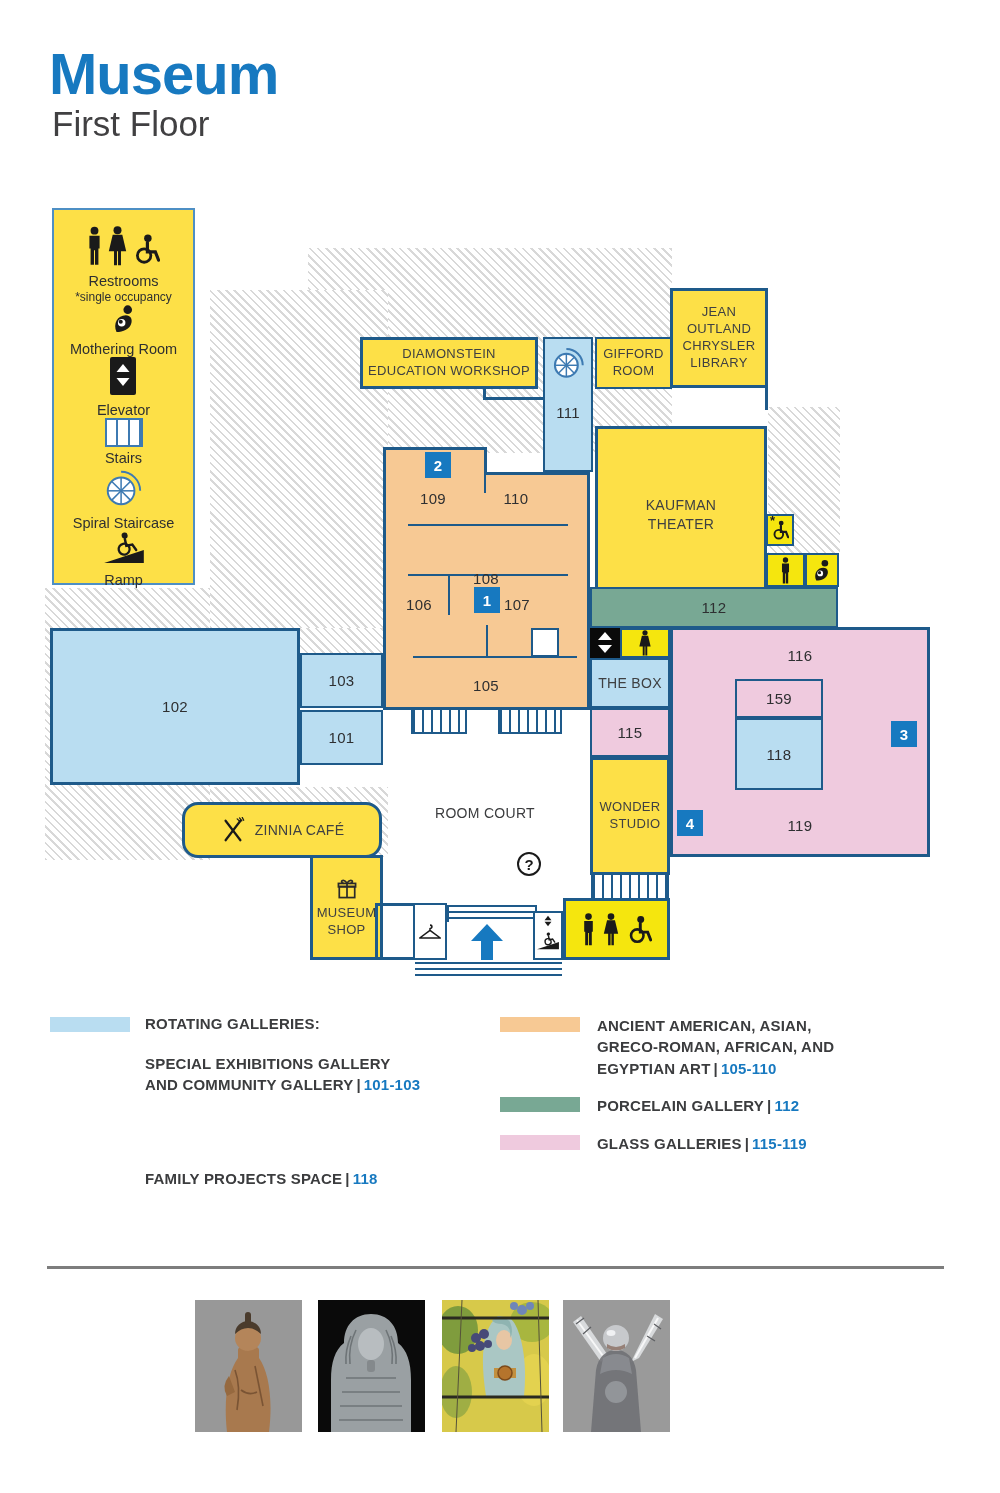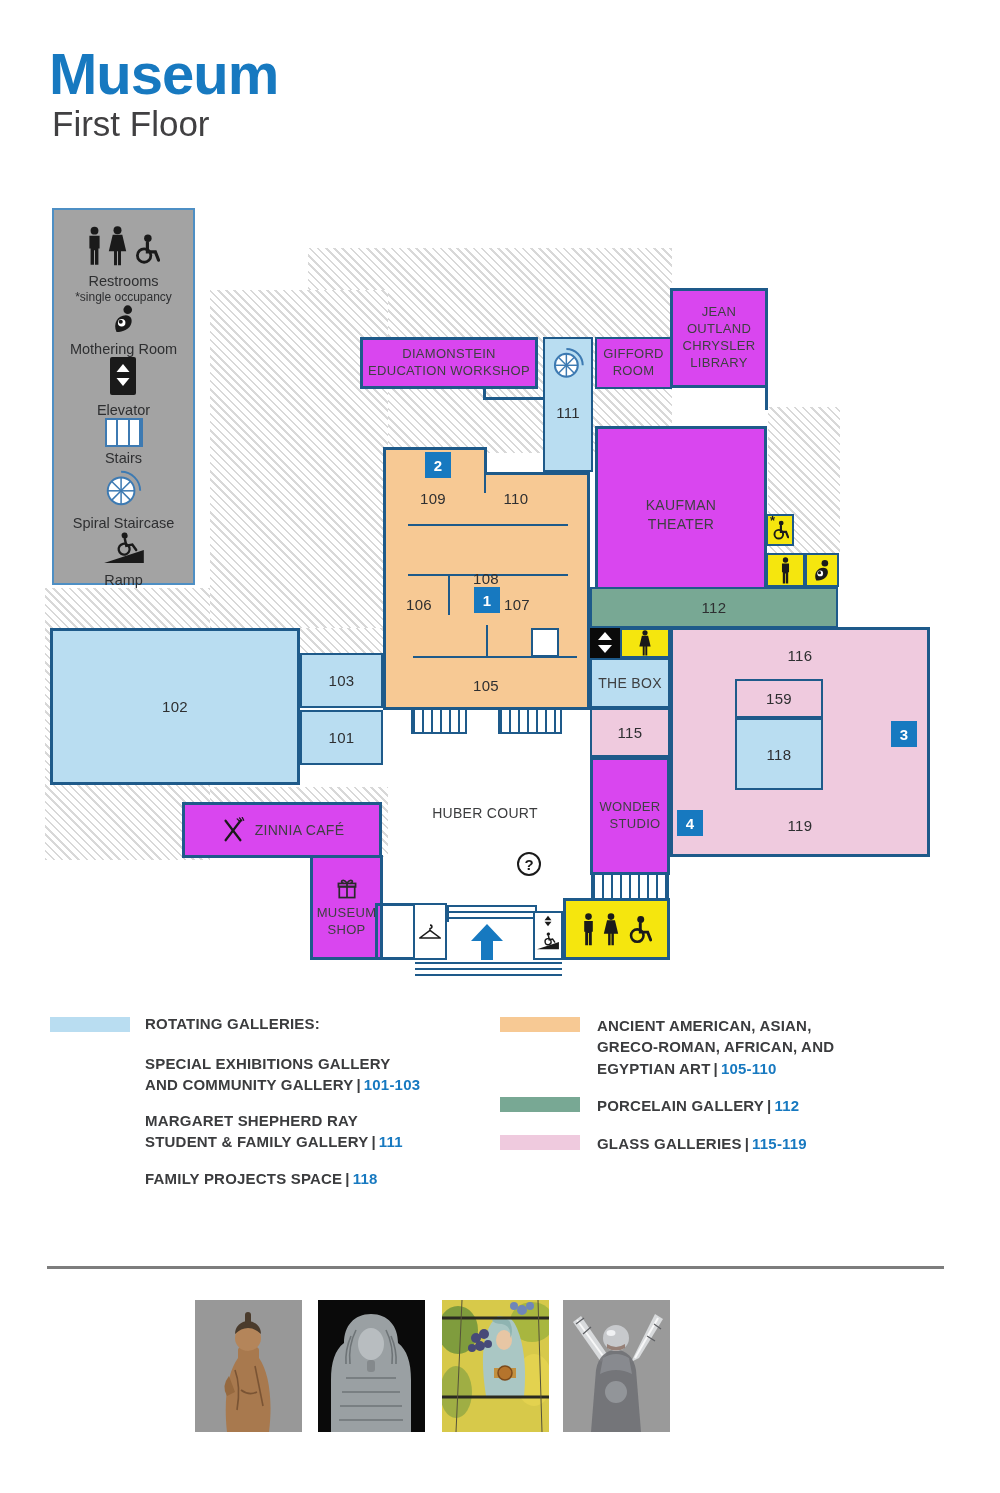--- a/index.html
+++ b/index.html
@@ -6,36 +6,36 @@
     --navy:#1e5a8a; --blue:#1779c0; --ink:#3f4042;
     --lblue:#b9ddf1; --orange:#f7c994; --green:#78a894;
     --pink:#efcade; --yellow:#f5e60e; --iconblue:#3d7ab2;
   }
   *{margin:0;padding:0;box-sizing:border-box;}
   body{background:#e8e8e8;font-family:"Liberation Sans",sans-serif;}
   .page{position:relative;width:1000px;height:1493px;background:#fff;margin:0 auto;overflow:hidden;}
   .abs{position:absolute;}
   .hatch{position:absolute;background:repeating-linear-gradient(45deg,#d8d8d8 0 1.8px,#ffffff 1.8px 5.8px);}
   .room{position:absolute;display:flex;align-items:center;justify-content:center;text-align:center;
-        color:var(--ink);font-size:13px;line-height:1.3;white-space:pre-line;letter-spacing:.3px;background:#d946ef;}
+        color:var(--ink);font-size:13px;line-height:1.3;white-space:pre-line;letter-spacing:.3px;background:#fde047;}
   .wall3{border:3px solid var(--navy);}
   .wall2{border:2px solid var(--navy);}
   .c-blue{background:var(--lblue);} .c-orange{background:var(--orange);}
   .c-green{background:var(--green);} .c-pink{background:var(--pink);}
   .c-yellow{background:var(--yellow);} 
   .num{position:absolute;color:#2e2f31;font-size:15px;text-align:center;letter-spacing:.3px;}
   .line{position:absolute;background:var(--navy);}
   .marker{position:absolute;width:26px;height:26px;background:var(--blue);color:#fff;
           font-weight:bold;font-size:15px;display:flex;align-items:center;justify-content:center;}
   .vsteps{position:absolute;background:#fff repeating-linear-gradient(90deg,var(--navy) 0 2px,transparent 2px 9px);
           border:2px solid var(--navy);border-top:none;}
   .hsteps{position:absolute;background:#fff repeating-linear-gradient(180deg,var(--navy) 0 2px,transparent 2px 6px);}
   .title{position:absolute;left:49px;top:40px;font-size:58px;font-weight:bold;color:var(--blue);letter-spacing:-1px;}
   .subtitle{position:absolute;left:52px;top:104px;font-size:35px;color:#414042;}
-  .keypanel{position:absolute;left:52px;top:208px;width:143px;height:377px;border:2.5px solid #4e8fc4;background:#a3a3a3;
+  .keypanel{position:absolute;left:52px;top:208px;width:143px;height:377px;border:2.5px solid #4e8fc4;background:#fde047;
             display:flex;flex-direction:column;align-items:center;justify-content:space-between;padding:16px 4px 14px;}
   .key-item{display:flex;flex-direction:column;align-items:center;gap:3px;}
   .key-label{font-size:14.5px;color:#2e2f31;text-align:center;}
   .key-note{font-size:12px;color:#2e2f31;margin-top:-2px;}
   .iconrow{display:flex;align-items:flex-end;gap:4px;}
   .infocircle{position:absolute;width:24px;height:24px;border:2.5px solid #1a1a1a;border-radius:50%;
               display:flex;align-items:center;justify-content:center;font-weight:bold;font-size:15px;color:#1a1a1a;background:#fff;}
   .lg-swatch{position:absolute;width:80px;height:15px;}
   .lg-title{position:absolute;font-size:15px;font-weight:bold;color:#3b3c3e;letter-spacing:.2px;}
   .lg-entry{position:absolute;font-size:15px;font-weight:bold;color:#3b3c3e;line-height:1.42;letter-spacing:.2px;}
@@ -263,21 +263,21 @@
   <div class="room wall3 c-blue" style="left:50px;top:628px;width:250px;height:157px;">
     <span class="num" style="position:static;">102</span>
   </div>
   <div class="room wall2 c-blue" style="left:300px;top:653px;width:83px;height:55px;">
     <span class="num" style="position:static;">103</span>
   </div>
   <div class="room wall2 c-blue" style="left:300px;top:710px;width:83px;height:55px;">
     <span class="num" style="position:static;">101</span>
   </div>
 
-  <div class="room wall3" style="left:182px;top:802px;width:200px;height:56px;font-size:14px;flex-direction:row;gap:9px;">
+  <div class="room wall3" style="left:182px;top:802px;width:200px;height:56px;font-size:14px;flex-direction:row;gap:9px;border-radius:16px;">
     <svg width="26" height="26" viewBox="0 0 28 28">
         <g stroke="#1a1a1a" stroke-width="2.4" stroke-linecap="round">
           <line x1="6" y1="4" x2="22" y2="25"></line>
           <line x1="22" y1="4" x2="6" y2="25"></line>
         </g>
         <g stroke="#1a1a1a" stroke-width="1.4" stroke-linecap="round">
           <line x1="21" y1="1" x2="23.5" y2="4"></line>
           <line x1="24" y1="0.5" x2="25.5" y2="3.5"></line>
           <line x1="18.5" y1="2" x2="21.5" y2="5"></line>
         </g>
@@ -292,21 +292,21 @@
           <rect x="4" y="7.5" width="20" height="4"></rect>
           <line x1="14" y1="7.5" x2="14" y2="24"></line>
           <path d="M14,7 c-5,-6 -9,-1 -4,0.5"></path>
           <path d="M14,7 c5,-6 9,-1 4,0.5"></path>
         </g>
       </svg>
     <span>MUSEUM
 SHOP</span>
   </div>
 
-  <div class="num" style="left:395px;top:805px;width:180px;font-size:14px;color:#3b3c3e;">HUBER COURT</div>
+  <div class="num" style="left:395px;top:805px;width:180px;font-size:14px;color:#3b3c3e;">ROOM COURT</div>
   <div class="infocircle" style="left:517px;top:852px;">
     <span>?</span>
   </div>
 
   <div class="line" style="left:375px;top:903px;width:3px;height:57px;"></div>
   <div class="line" style="left:375px;top:903px;width:40px;height:3px;"></div>
   <div class="line" style="left:375px;top:957px;width:40px;height:3px;"></div>
   <div class="abs wall2" style="left:413px;top:903px;width:34px;height:57px;background:#fff;display:flex;align-items:center;justify-content:center;">
     <svg width="24" height="18" viewBox="0 0 28 20">
         <path d="M14,2 c3,0 3,4 0,4 l0,2 L26,17 H2 L14,8" fill="none" stroke="#1a1a1a" stroke-width="1.8" stroke-linejoin="round"></path>
@@ -349,24 +349,20 @@
         <circle class="st" cx="13" cy="23" r="7.2" stroke-width="3"></circle>
       </svg>
   </div>
 
   <div class="lg-swatch" style="left: 50px; top: 1017px; background: rgb(185, 221, 241);"></div>
   <div class="lg-title" style="left:145px;top:1015px;">ROTATING GALLERIES:</div>
 
   <p class="lg-entry" style="left:145px;top:1053px;">
     <span class="lg-name">SPECIAL EXHIBITIONS GALLERY
 AND COMMUNITY GALLERY</span><span class="lg-pipe">|</span><span class="lg-num">101-103</span>
-  </p>
-  <p class="lg-entry" style="left:145px;top:1110px;">
-    <span class="lg-name">MARGARET SHEPHERD RAY
-STUDENT &amp; FAMILY GALLERY</span><span class="lg-pipe">|</span><span class="lg-num">111</span>
   </p>
   <p class="lg-entry" style="left:145px;top:1168px;">
     <span class="lg-name">FAMILY PROJECTS SPACE</span><span class="lg-pipe">|</span><span class="lg-num">118</span>
   </p>
 
   <div class="lg-swatch" style="left: 500px; top: 1017px; background: rgb(247, 201, 148);"></div>
   <p class="lg-entry" style="left:597px;top:1015px;">
     <span class="lg-name">ANCIENT AMERICAN, ASIAN,
 GRECO-ROMAN, AFRICAN, AND
 EGYPTIAN ART</span><span class="lg-pipe">|</span><span class="lg-num">105-110</span>

